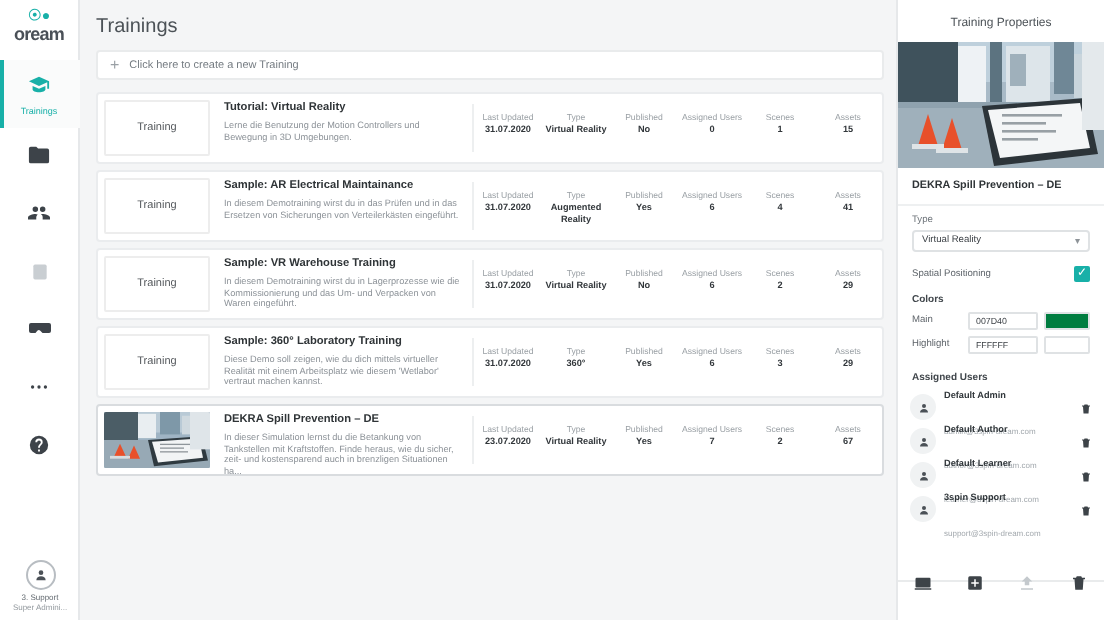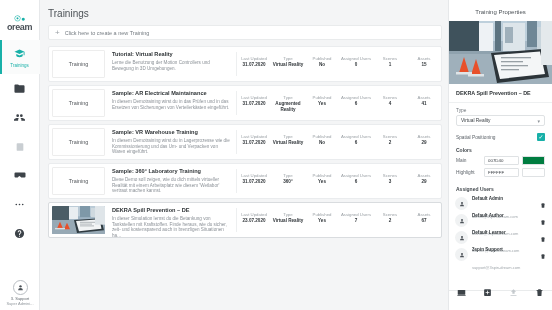--- a/index.html
+++ b/index.html
@@ -11,21 +11,21 @@
   }
   .app { display: flex; width: 552px; height: 310px; }
 
   
   .rail {
     width: 40px; height: 310px; background: #ffffff;
     border-right: 1px solid #e6e8ea;
     display: flex; flex-direction: column; align-items: center;
     flex: 0 0 40px; position: relative;
   }
-  .logo { margin-top: 16px; text-align: center; width: 40px; }
+  .logo { margin-top: 6px; text-align: center; width: 40px; }
   .logo-mark { font-size: 7px; color: #18b0a8; line-height: 6px; }
   .logo-text {
     font-size: 9px; font-weight: bold; color: #4a5057;
     letter-spacing: -0.4px; line-height: 10px;
   }
   .rail-items { margin-top: 8px; width: 40px; }
   .rail-item {
     width: 40px; height: 29px; display: flex; flex-direction: column;
     align-items: center; justify-content: center; position: relative;
     cursor: pointer;

